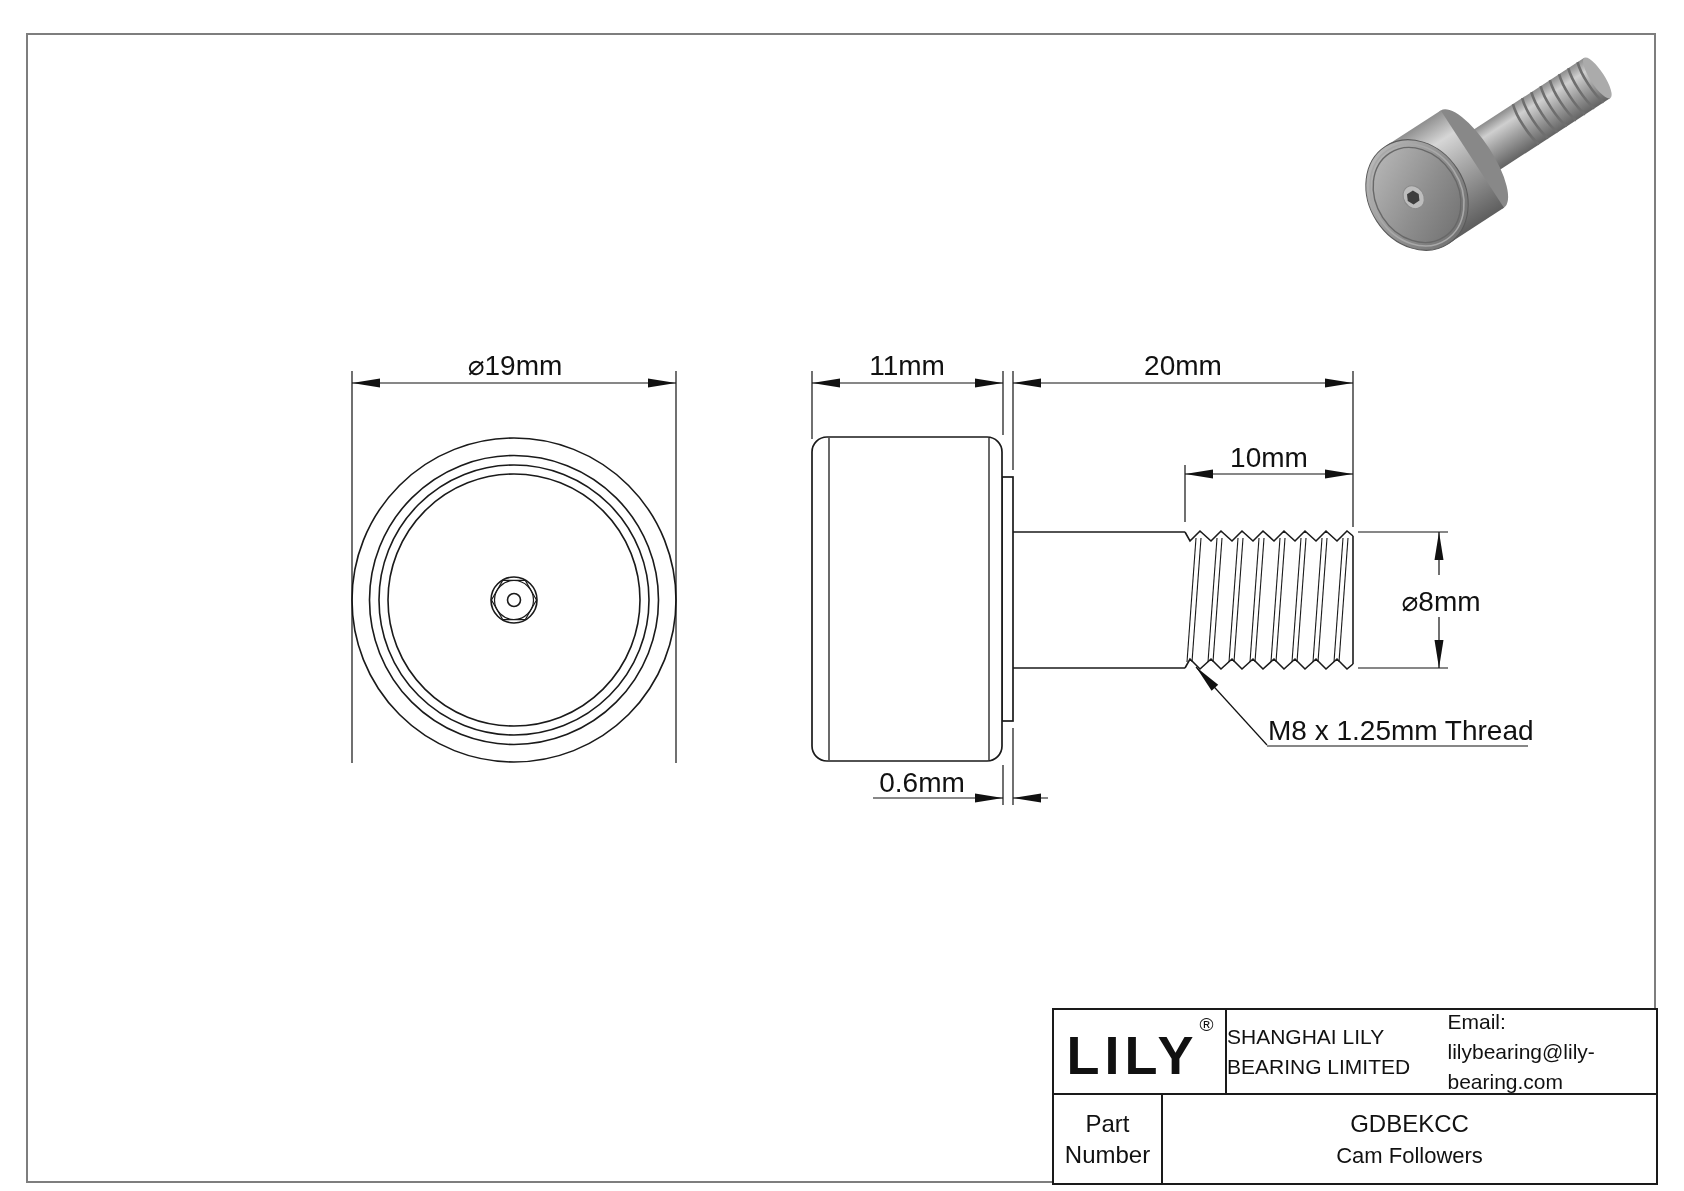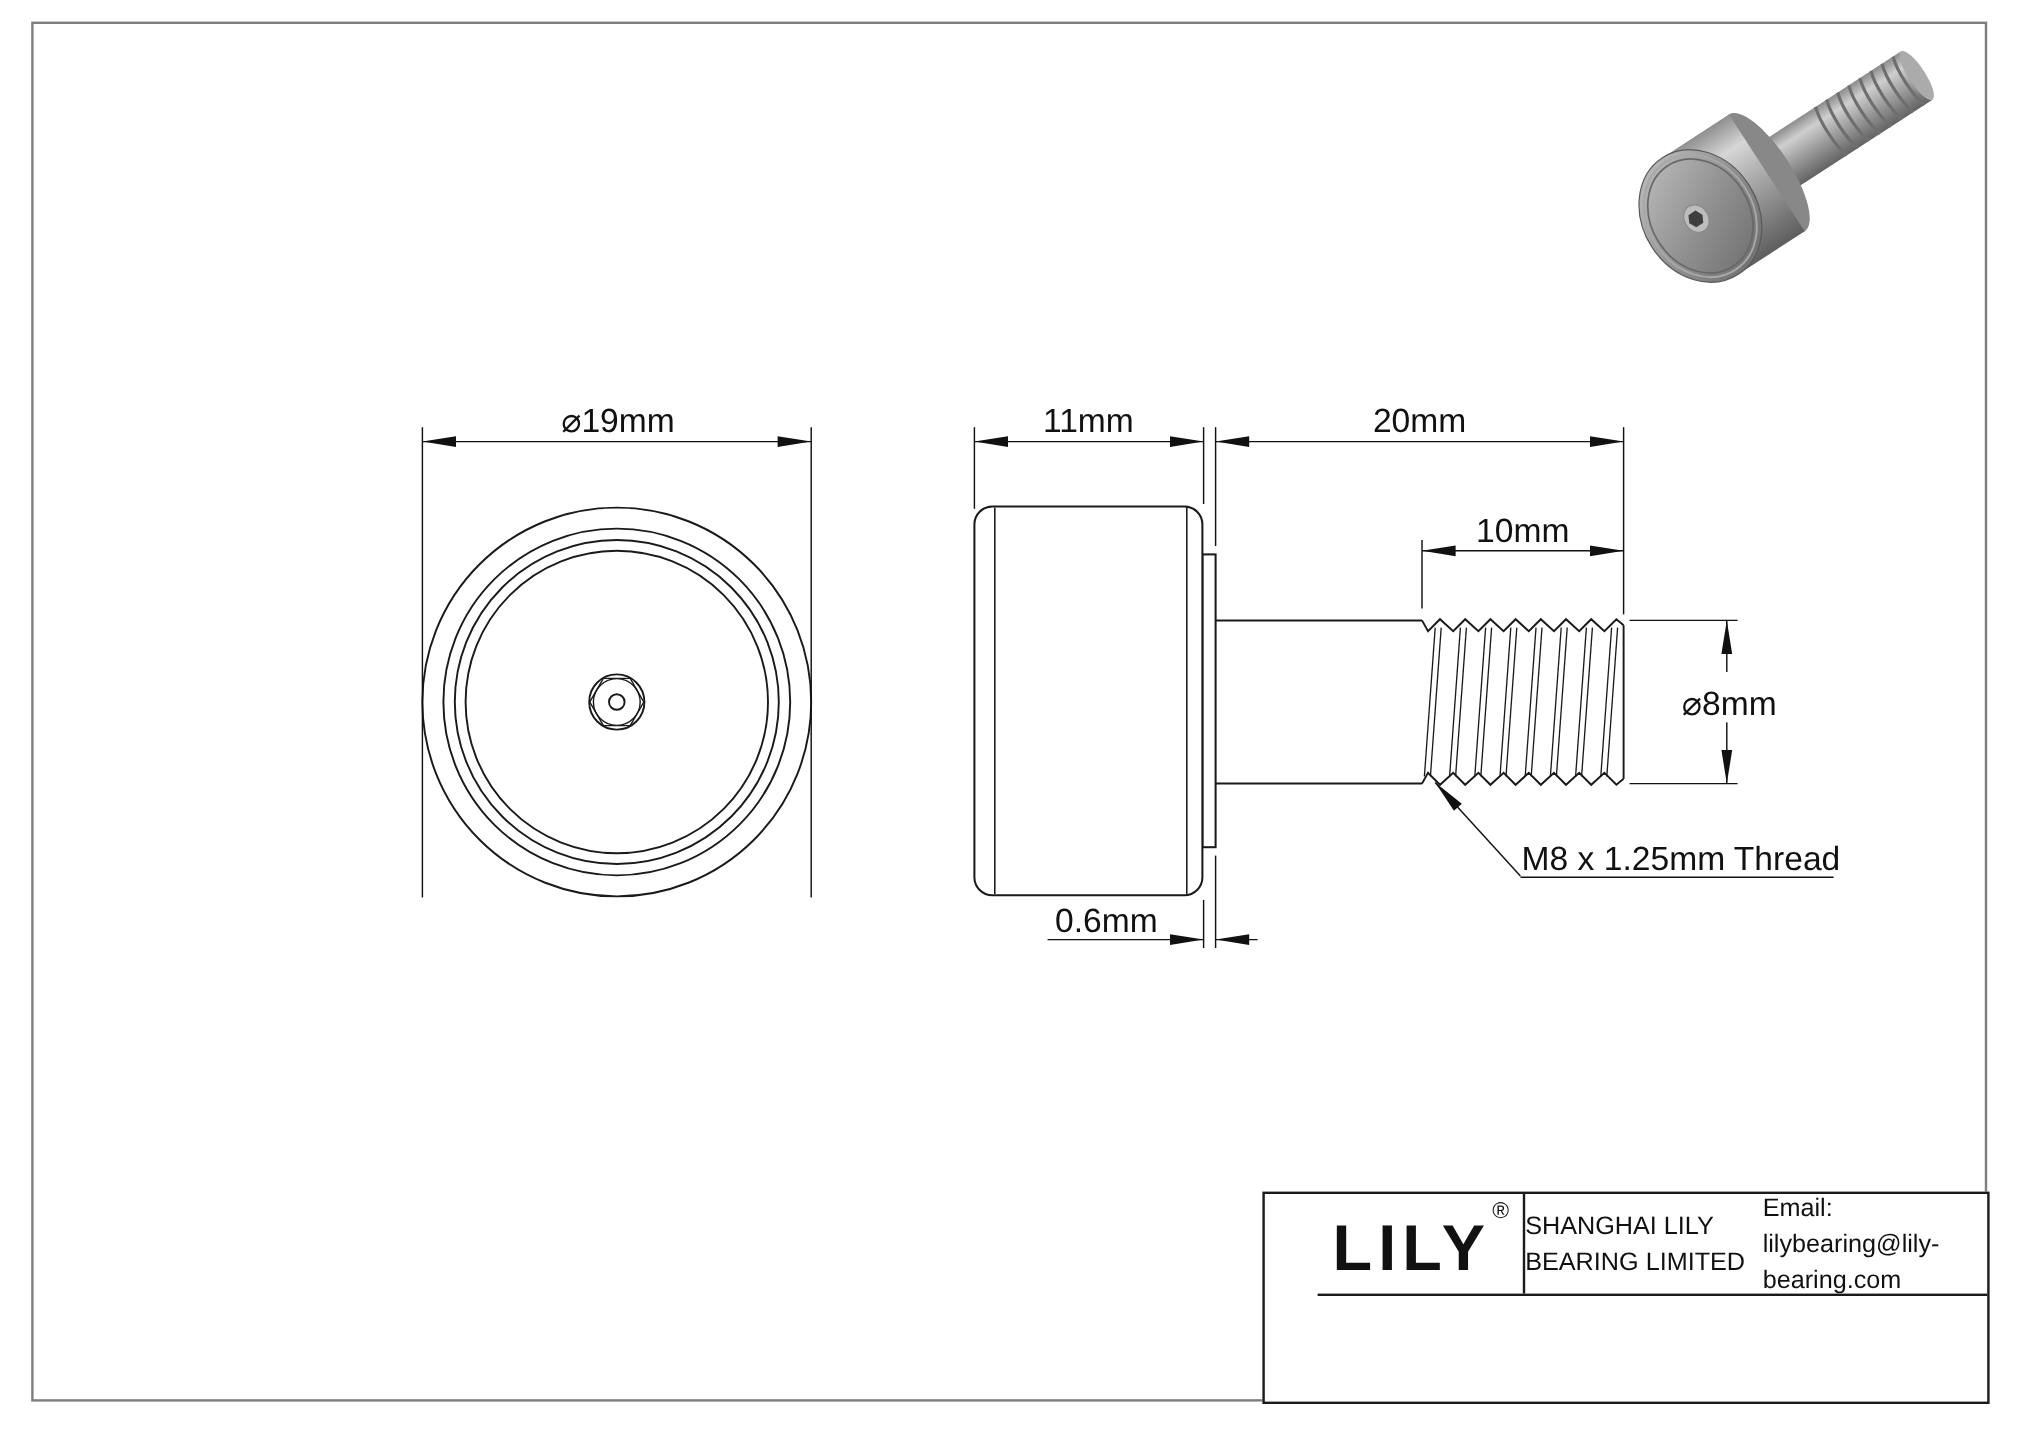--- a/index.html
+++ b/index.html
@@ -1,23 +1,23 @@
 <!DOCTYPE html>
 <html><head>
 <meta charset="utf-8">
 <style>
   html,body{margin:0;padding:0;background:#ffffff;}
   body{width:1684px;height:1191px;position:relative;font-family:"Liberation Sans","DejaVu Sans",sans-serif;color:#111;}
-  .sheet{position:absolute;left:0;top:0;width:1684px;height:1039px;}
+  .sheet{position:absolute;left:0;top:15px;width:1684px;height:1039px;}
   .page-border{position:absolute;left:26px;top:18px;width:1630px;height:1150px;border:2px solid #7e7e7e;box-sizing:border-box;}
   svg{position:absolute;left:0;top:0;}
   svg text{font-family:"Liberation Sans","DejaVu Sans",sans-serif;fill:#111;}
   .dimtxt{font-size:28px;}
   
-  .tblock{position:absolute;left:1052px;top:993px;width:606px;height:177px;border:2px solid #1a1a1a;box-sizing:border-box;background:#fff;display:flex;flex-direction:column;padding-left:44px;}
+  .tblock{position:absolute;left:1052px;top:993px;width:606px;height:177px;border:2px solid #1a1a1a;box-sizing:border-box;background:#fff;display:flex;flex-direction:column;}
   .tb-row1{height:85px;display:flex;border-bottom:2px solid #1a1a1a;box-sizing:border-box;}
   .tb-row2{flex:1;display:flex;}
   .cell-logo{width:173px;border-right:2px solid #1a1a1a;box-sizing:border-box;display:flex;align-items:center;justify-content:center;}
   .cell-company{flex:1;display:flex;flex-direction:row;align-items:center;justify-content:center;line-height:30px;font-size:21px;}
   .cell-partlabel{width:109px;border-right:2px solid #1a1a1a;box-sizing:border-box;display:flex;flex-direction:column;align-items:center;justify-content:center;font-size:24px;line-height:31px;}
   .cell-part{flex:1;display:flex;flex-direction:column;align-items:center;justify-content:center;}
   .logo{font-size:54px;font-weight:bold;letter-spacing:5px;position:relative;line-height:54px;}
   .logo sup{font-size:19px;font-weight:normal;letter-spacing:0;position:relative;top:-24px;left:1px;}
   .pn{font-size:24px;line-height:34px;}
   .cat{font-size:22px;line-height:30px;}
@@ -220,14 +220,24 @@
   <div class="tblock">
     <div class="tb-row1">
       <div class="cell-logo">
         <div class="logo"><span>LILY</span><sup>®</sup></div>
       </div>
       <div class="cell-company">
         <div>SHANGHAI LILY BEARING LIMITED</div>
         <div>Email: lilybearing@lily-bearing.com</div>
       </div>
     </div>
+    <div class="tb-row2">
+      <div class="cell-partlabel">
+        <div>Part</div>
+        <div>Number</div>
+      </div>
+      <div class="cell-part">
+        <div class="pn">GDBEKCC</div>
+        <div class="cat">Cam Followers</div>
+      </div>
+    </div>
   </div>
 </div>
 
 </body></html>

